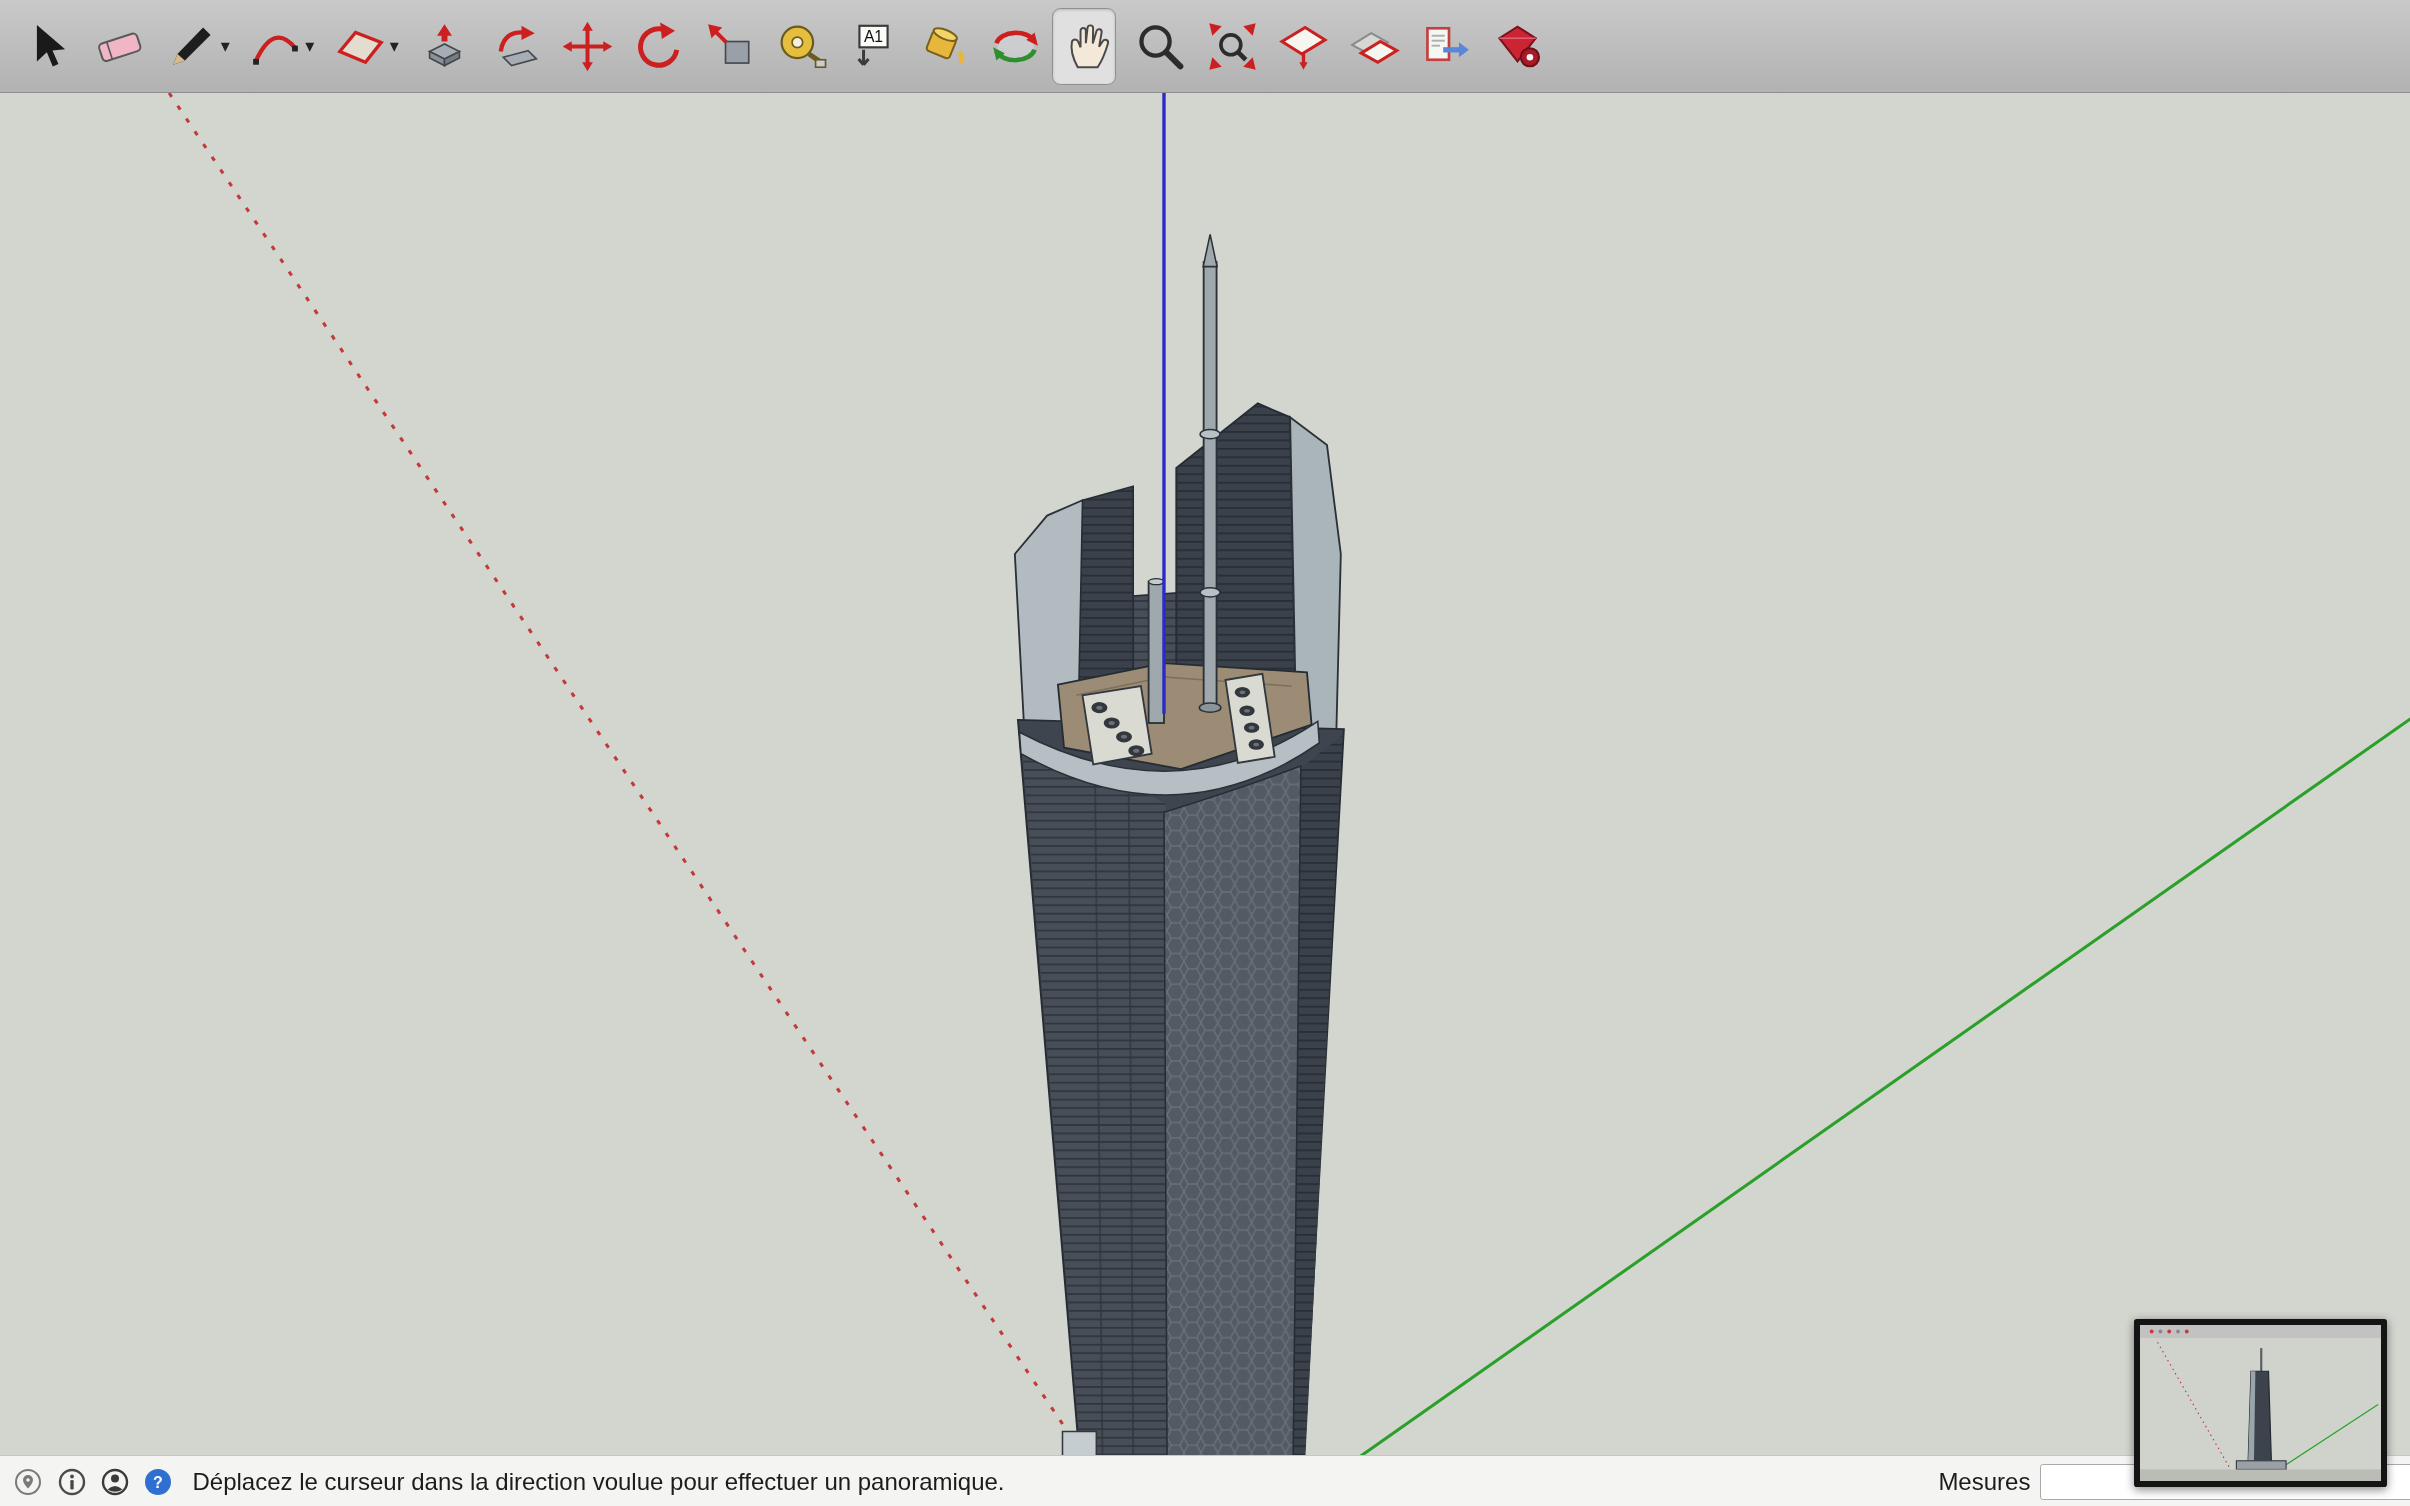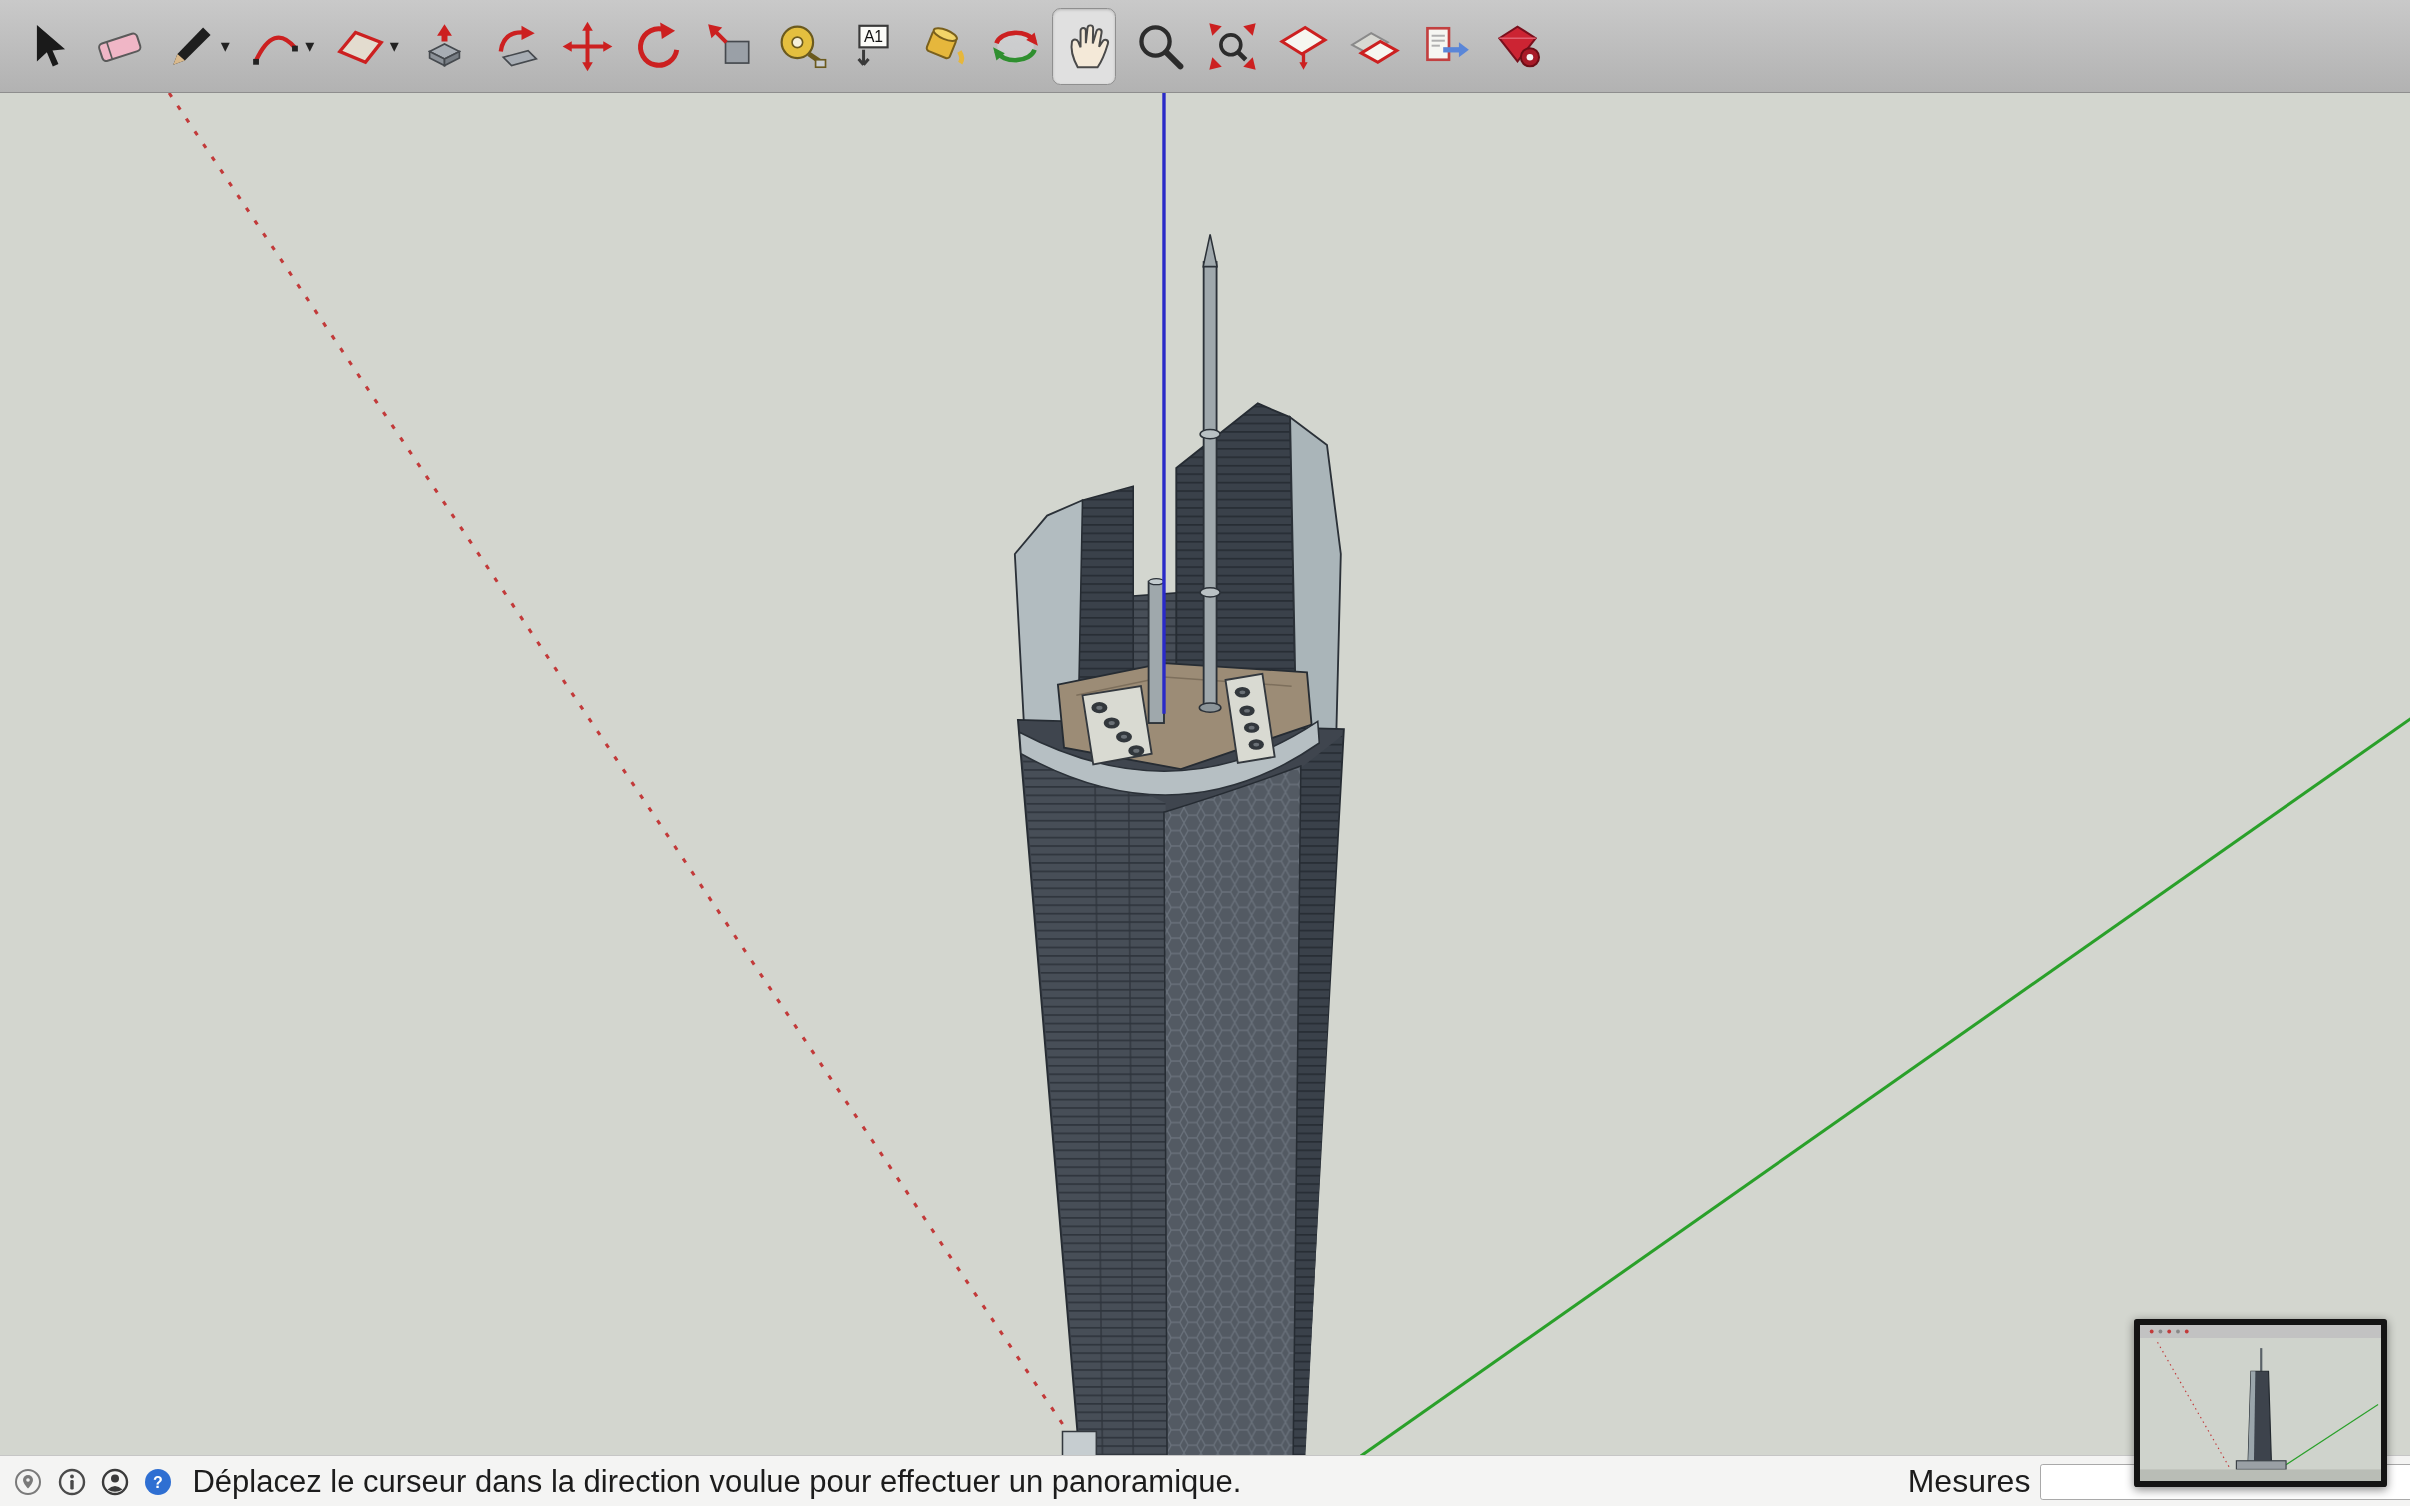--- a/index.html
+++ b/index.html
@@ -36,23 +36,23 @@
 
   
   .statusbar{
     position:absolute;left:0;right:0;bottom:0;height:51px;
     background:#f4f4f3;border-top:0.9px solid #c6c6c6;
     display:flex;align-items:center;padding-left:11.3px;z-index:15;
   }
   .status-icons{display:flex;align-items:center;gap:9.4px;margin-right:17px;}
   .sicon{width:34px;height:34px;display:flex;align-items:center;justify-content:center;}
   .sicon svg{width:32px;height:32px;}
-  .status-msg{font-size:31px;color:#1c1c1c;white-space:nowrap;}
+  .status-msg{font-size:24px;color:#1c1c1c;white-space:nowrap;}
   .spacer{flex:1;}
-  .measures-label{font-size:32px;color:#1c1c1c;margin-right:9.4px;}
+  .measures-label{font-size:24px;color:#1c1c1c;margin-right:9.4px;}
   .measures-input{
     width:358px;height:34px;border:1.4px solid #a9a9a9;border-radius:2.8px;
     background:#ffffff;font-size:21px;font-family:"Liberation Sans",sans-serif;
     padding:0 7.5px;outline:none;margin-right:-3.8px;
   }
 </style>
 </head>
 <body>
 
 <div id="app">

